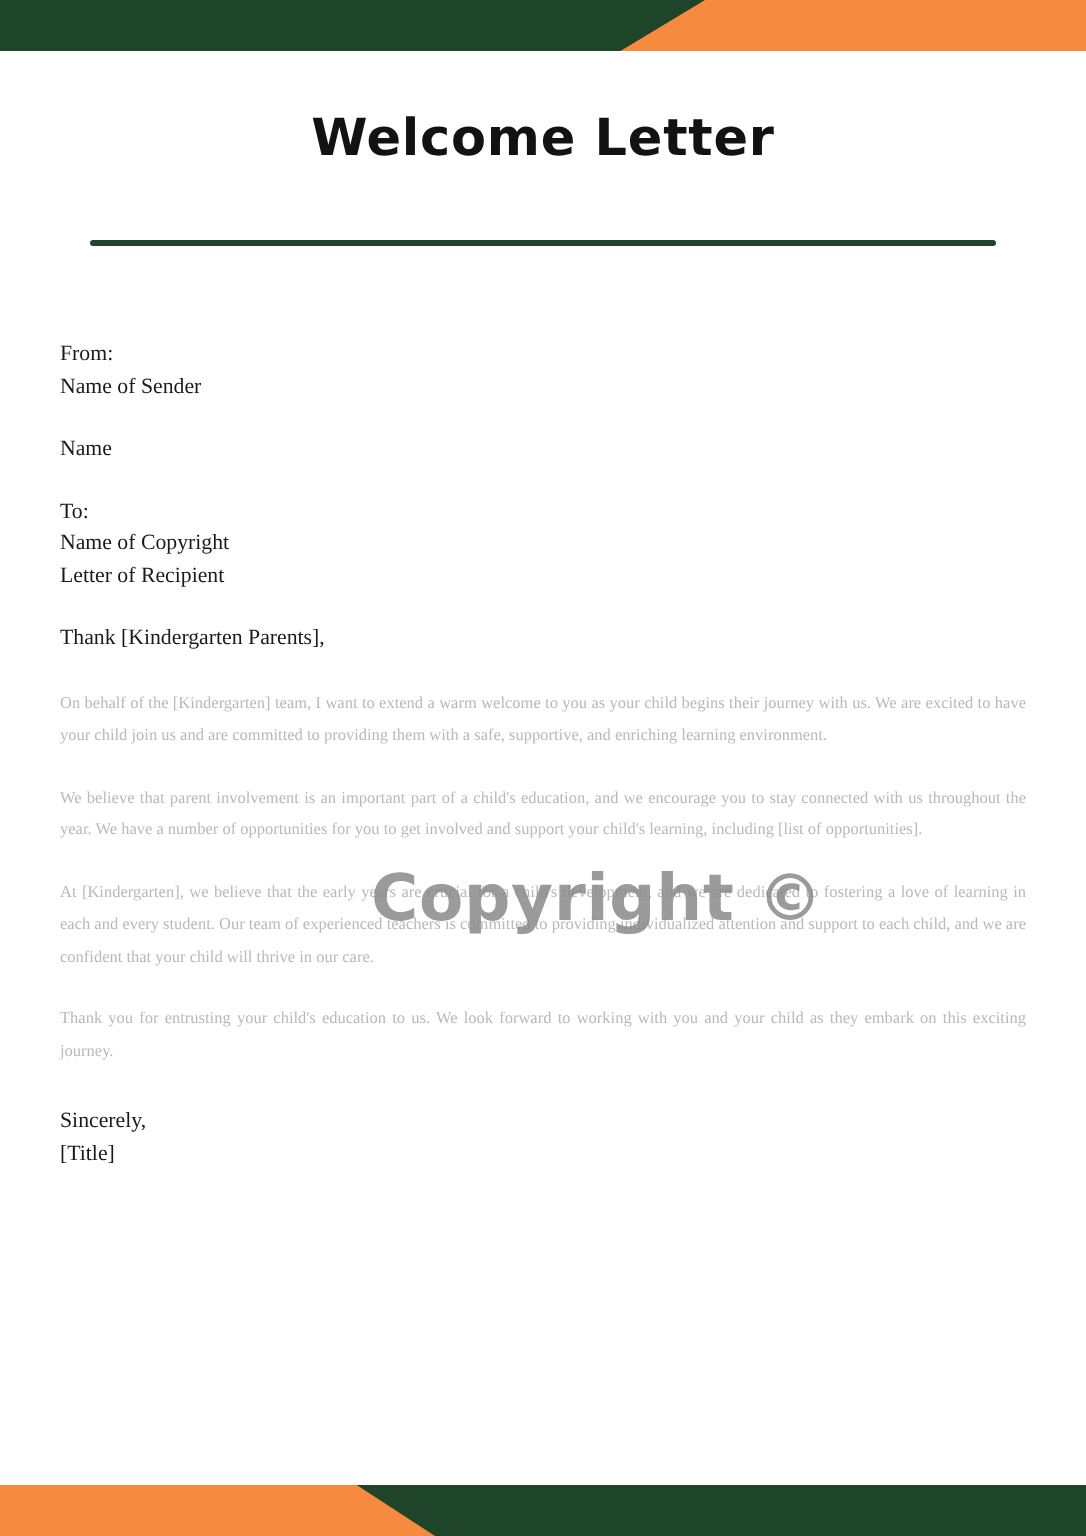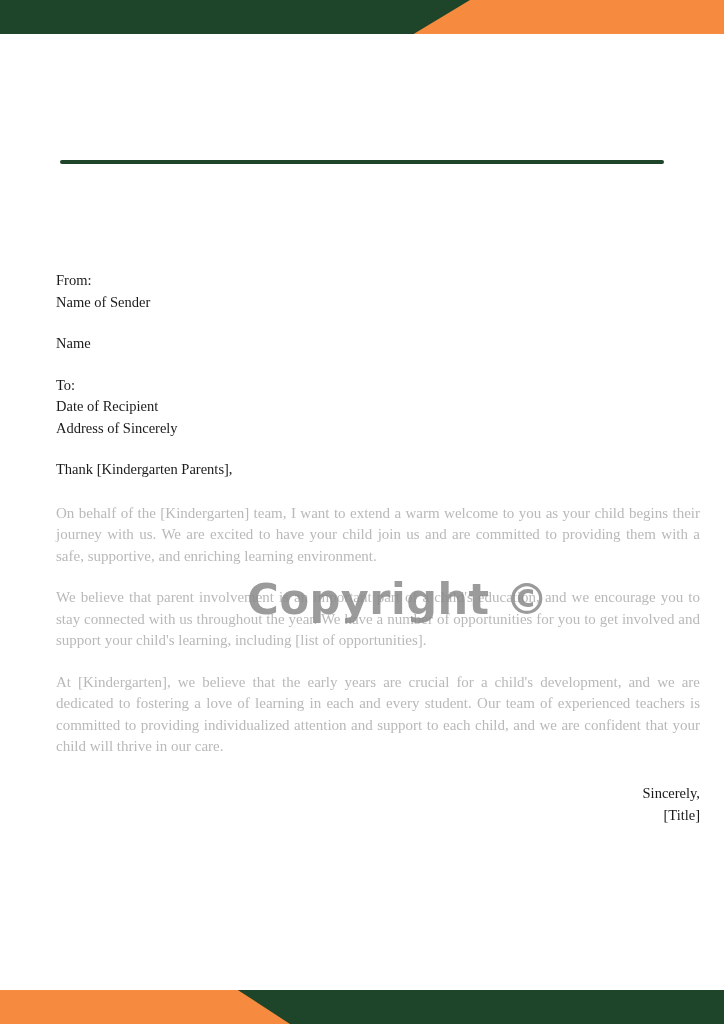--- a/index.html
+++ b/index.html
@@ -104,48 +104,47 @@
     width: 604px;
     height: 4px;
     background: #1e4429;
     border-radius: 2px;
   }
 
   
   .letter {
     position: absolute;
     top: 226px;
-    left: 56px;
+    left: 40px;
     width: 644px;
     font-size: 14.5px;
     line-height: 21.5px;
     color: #1a1a1a;
-    margin-top: 44px;
   }
   .block {
     margin-bottom: 20px;
   }
   .block div { white-space: nowrap; }
 
   .salutation {
     margin-top: 8px;
     margin-bottom: 22px;
   }
 
   
   .para {
     color: #b9b9b9;
-    font-size: 15px;
+    font-size: 11px;
     line-height: 21.5px;
     text-align: justify;
     margin-bottom: 20px;
   }
 
   .closing { margin-top: 24px; }
-  .closing div { line-height: 22px; text-align: right; }
+  .closing div { line-height: 22px; }
 
   
   .watermark {
     position: absolute;
     top: 570px;
     left: 0;
     width: 724px;
     text-align: center;
     font-family: "DejaVu Sans", sans-serif;
     font-weight: bold;
@@ -168,44 +167,46 @@
     <div class="green"></div>
   </div>
 
   <div class="side-left"></div>
 
   <div class="band-bottom">
     <div class="green"></div>
     <div class="orange"></div>
   </div>
 
+  <div class="doc-title">Welcome Letter</div>
   <div class="title-rule"></div>
 
   <div class="letter">
 
     <div class="block">
       <div>From:</div>
       <div>Name of Sender</div>
     </div>
 
     <div class="block">
       <div>Name</div>
     </div>
 
     <div class="block">
       <div>To:</div>
-      <div>Date of Recipient</div>
-      <div>Address of Sincerely</div>
+      <div>Name of Copyright</div>
+      <div>Letter of Recipient</div>
     </div>
 
     <div class="salutation">Thank [Kindergarten Parents],</div>
 
     <div class="para">On behalf of the [Kindergarten] team, I want to extend a warm welcome to you as your child begins their journey with us. We are excited to have your child join us and are committed to providing them with a safe, supportive, and enriching learning environment.</div>
     <div class="para">We believe that parent involvement is an important part of a child's education, and we encourage you to stay connected with us throughout the year. We have a number of opportunities for you to get involved and support your child's learning, including [list of opportunities].</div>
     <div class="para">At [Kindergarten], we believe that the early years are crucial for a child's development, and we are dedicated to fostering a love of learning in each and every student. Our team of experienced teachers is committed to providing individualized attention and support to each child, and we are confident that your child will thrive in our care.</div>
+    <div class="para">Thank you for entrusting your child's education to us. We look forward to working with you and your child as they embark on this exciting journey.</div>
 
     <div class="closing">
       <div>Sincerely,</div>
       <div>[Title]</div>
     </div>
 
   </div>
 
   <div class="watermark">
     <div>Copyright ©</div>

